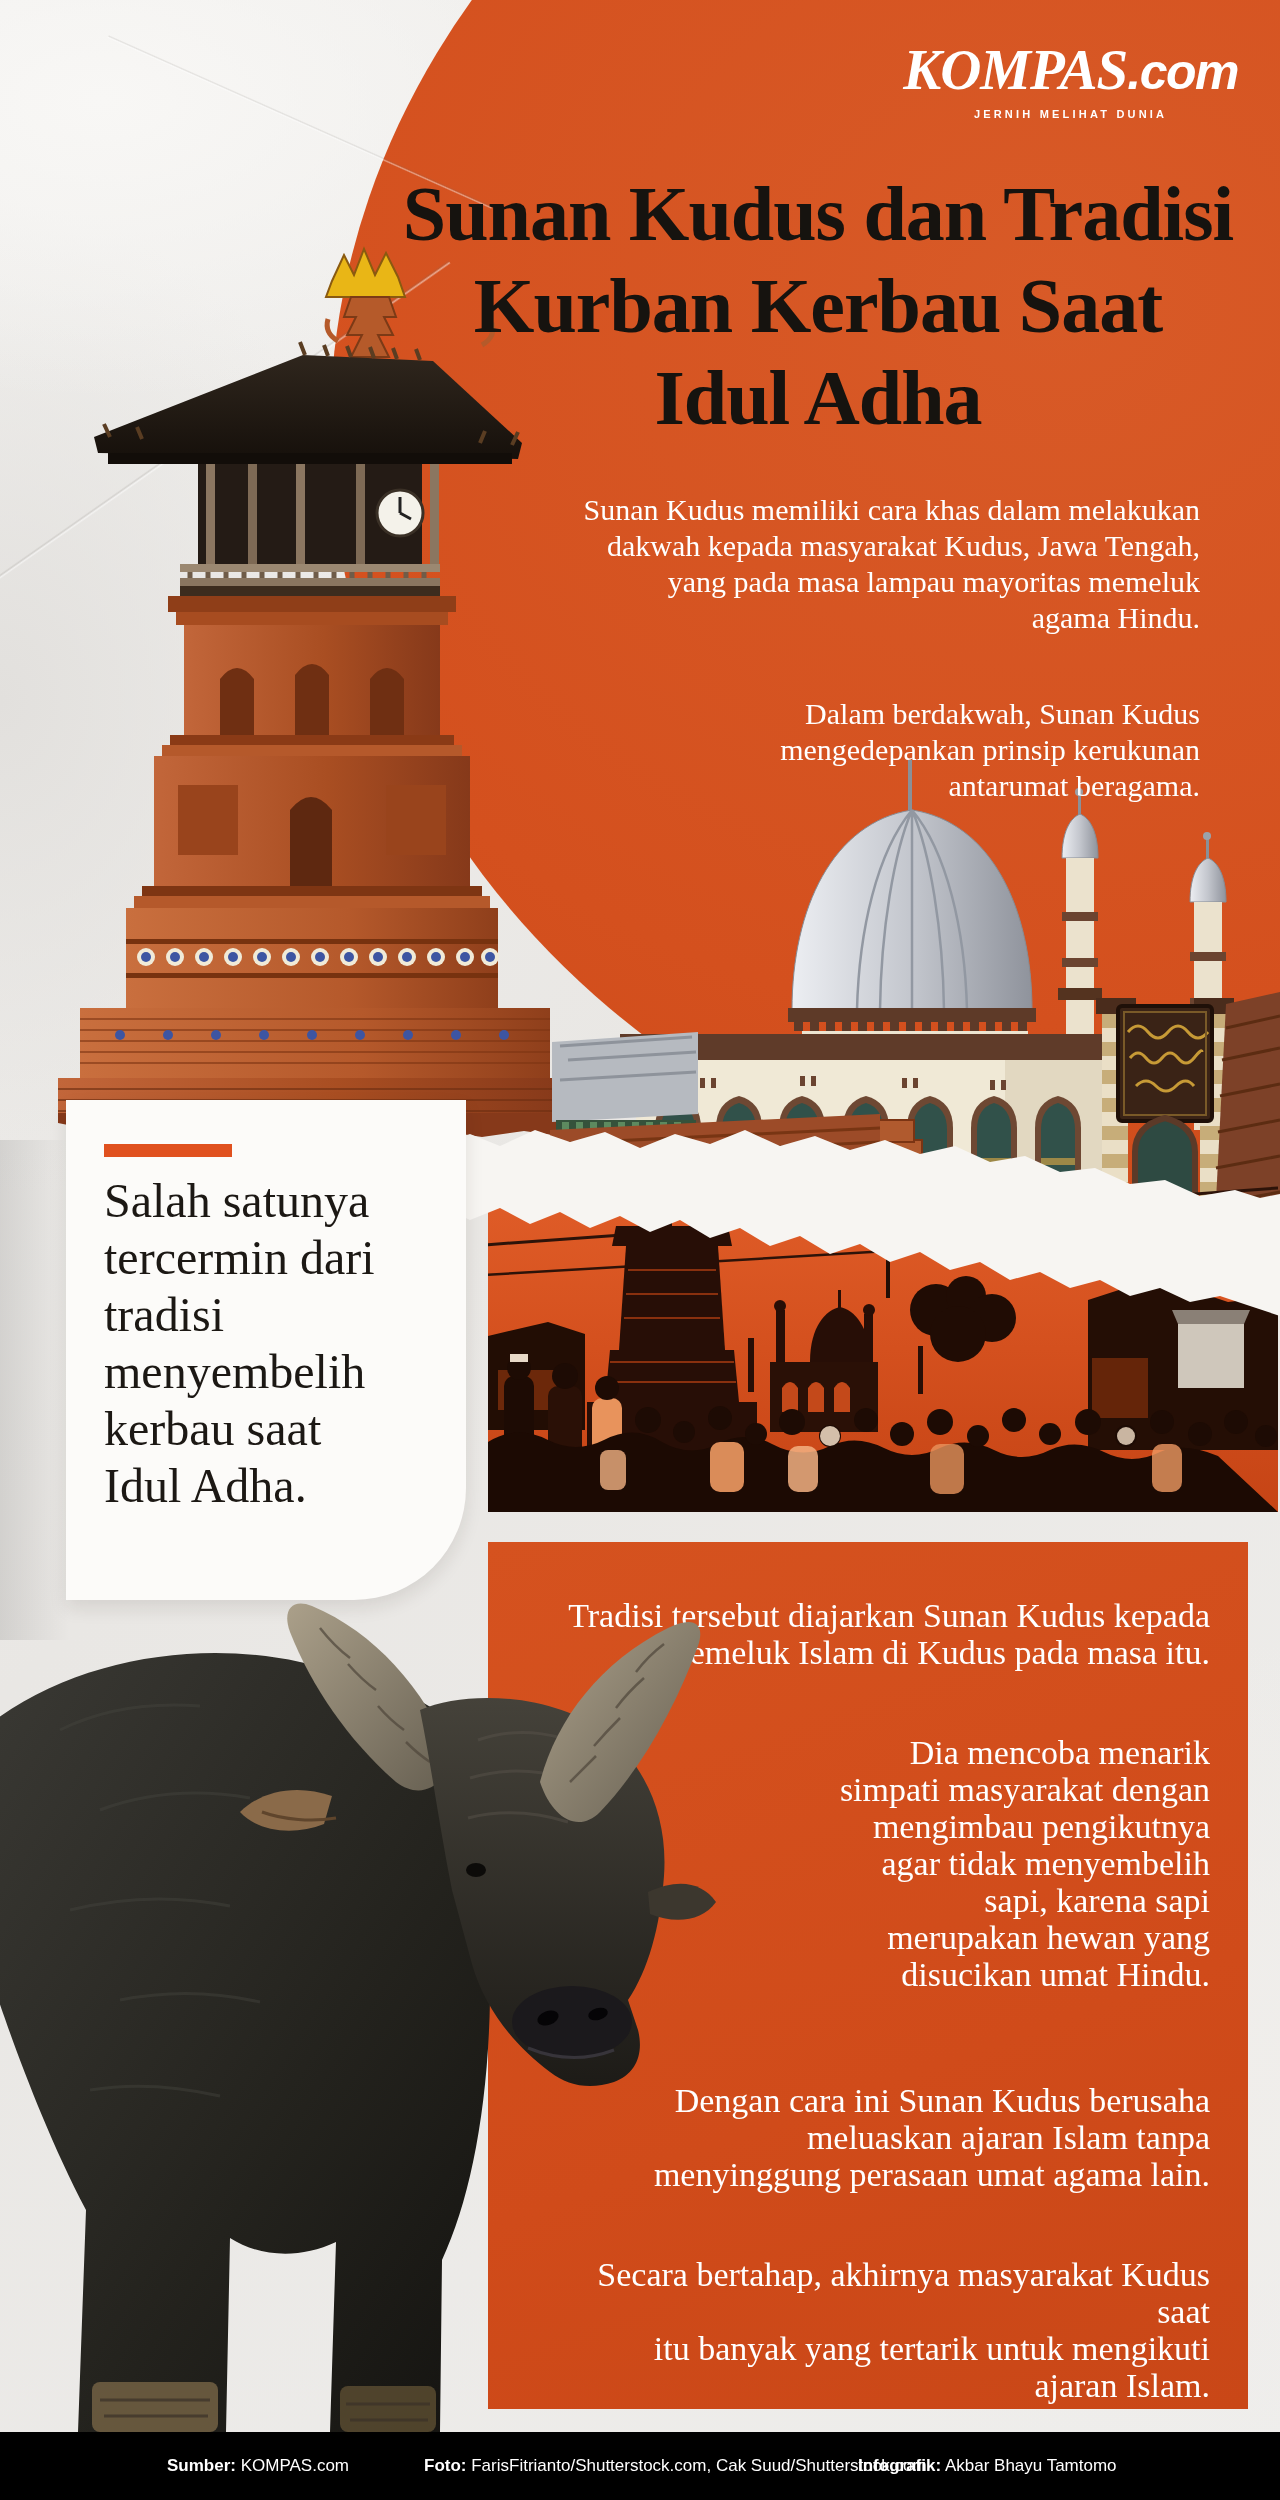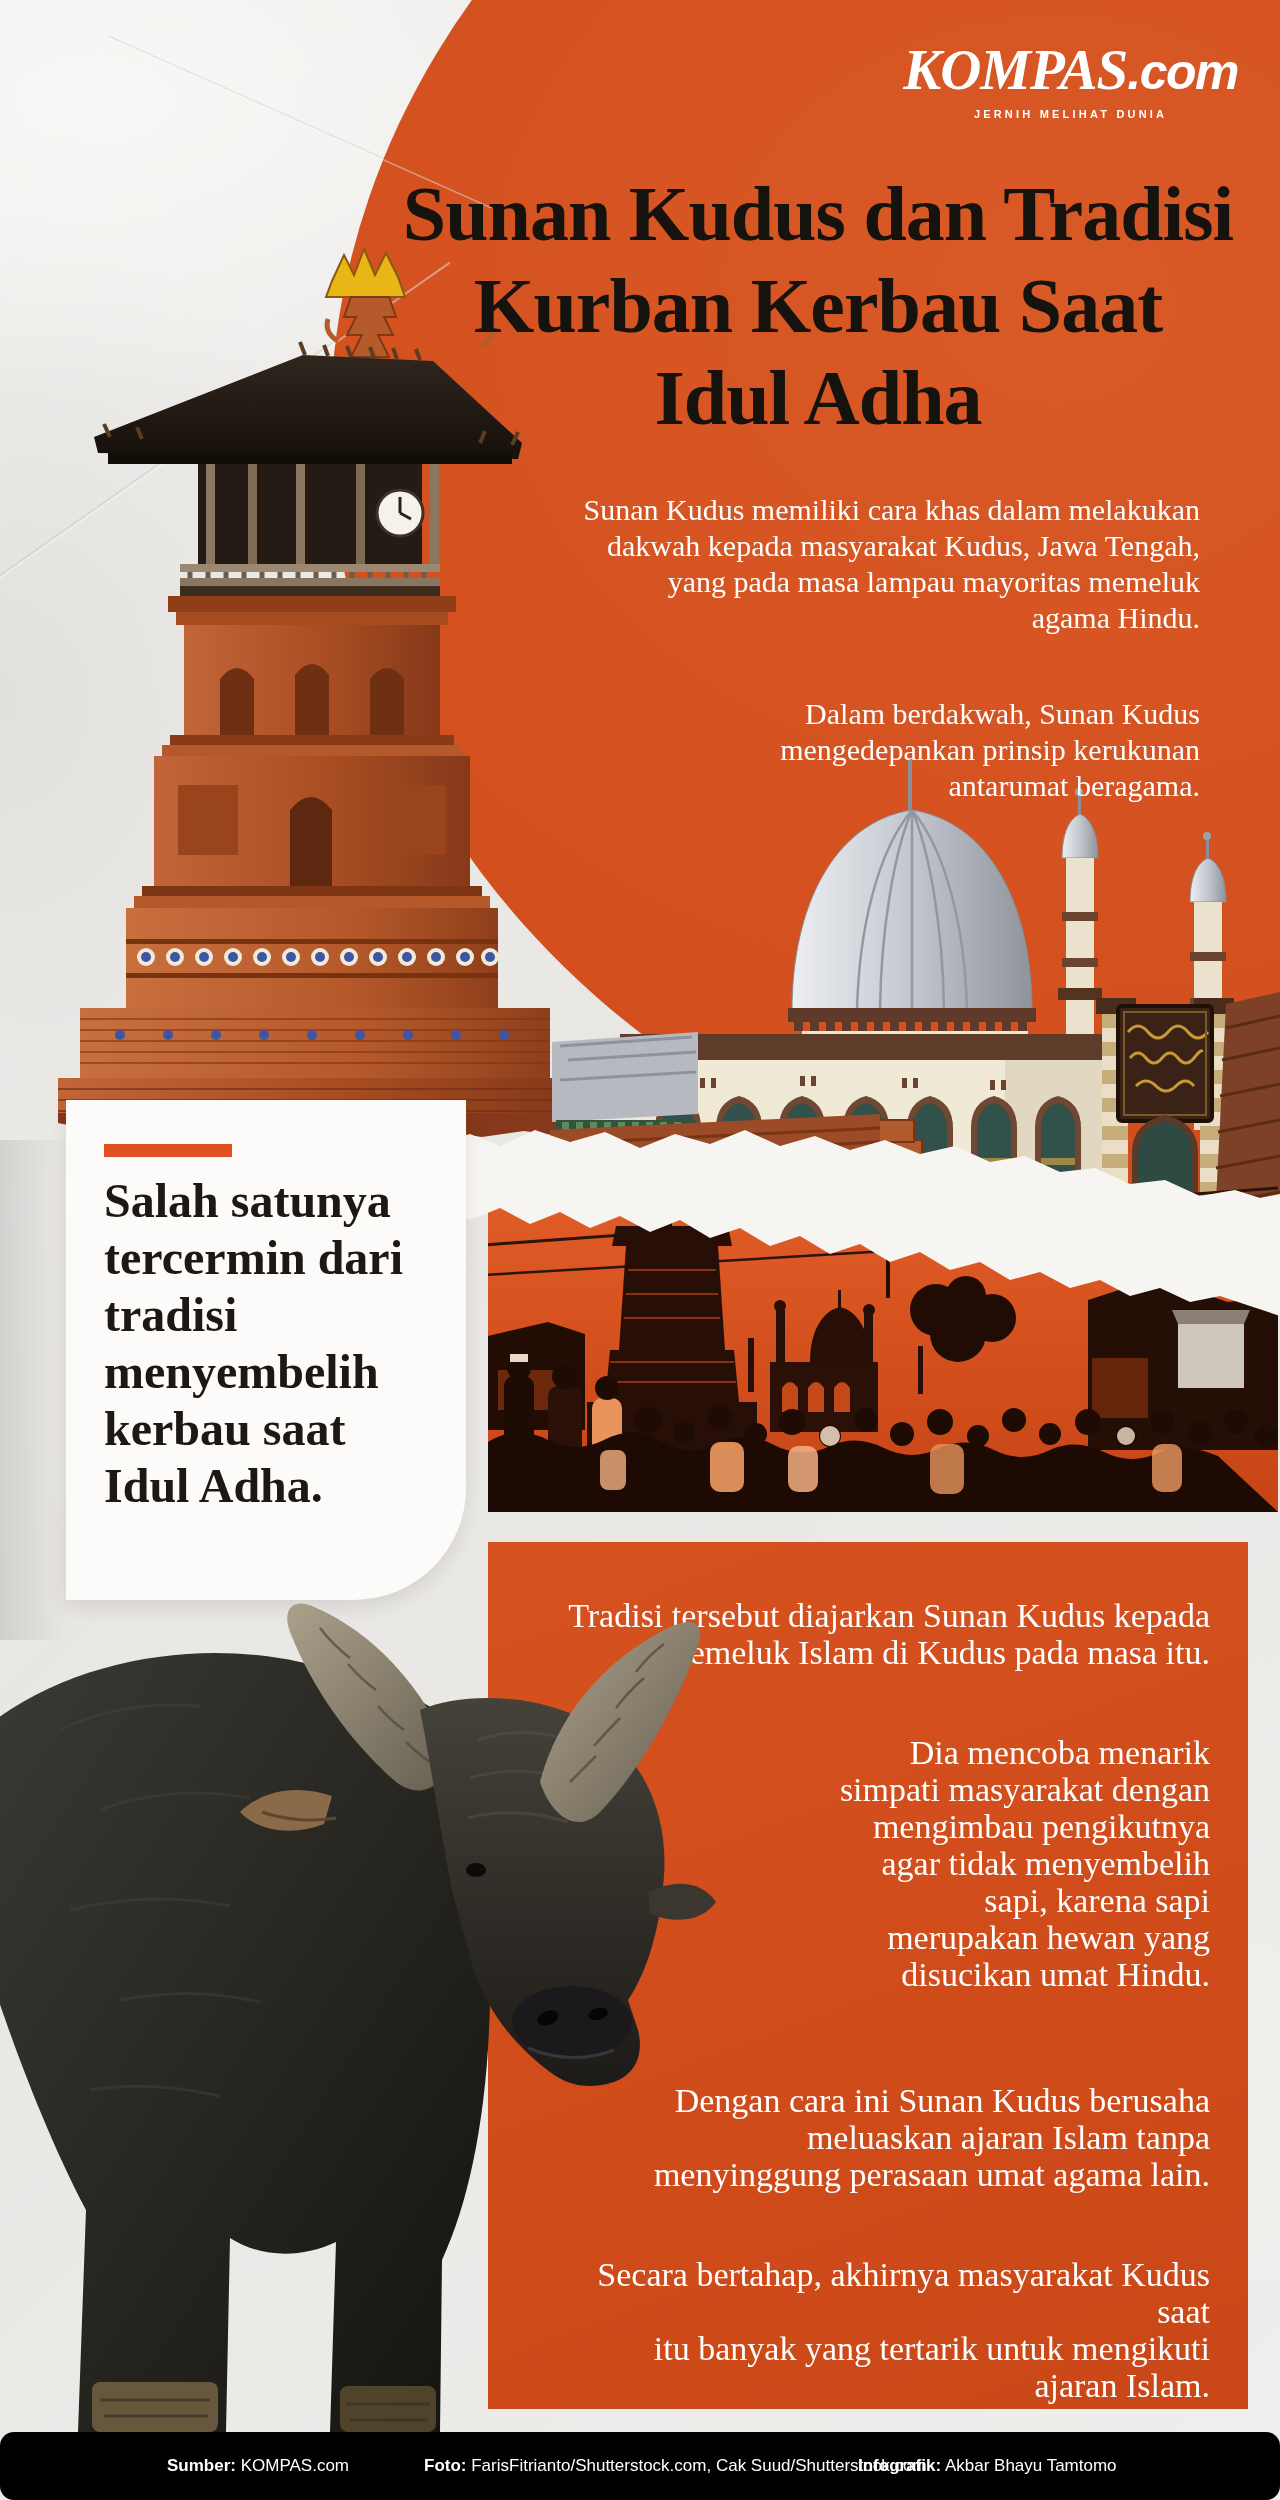--- a/index.html
+++ b/index.html
@@ -37,31 +37,31 @@
   #tower-photo{left:50px;top:245px;z-index:2;}
   #mosque-photo{left:550px;top:760px;z-index:2;}
   #crowd-photo{left:488px;top:1150px;z-index:3;}
   #torn-band{left:440px;top:1120px;z-index:4;}
   #buffalo-photo{left:0px;top:1570px;z-index:7;}
   
   #quote-card{left:66px;top:1100px;width:400px;height:500px;background:#fcfbf9;z-index:6;
     border-radius:0 0 112px 0;box-shadow:0 8px 18px rgba(40,30,20,.10);}
   #quote-bar{position:absolute;left:38px;top:44px;width:128px;height:13px;background:#e0511f;}
   #quote-text{position:absolute;left:38px;top:72px;width:330px;color:#1c1814;
-    font-weight:700;font-size:48px;line-height:57px;white-space:pre-line;}
+    font-weight:400;font-size:48px;line-height:57px;white-space:pre-line;}
   
   #body-box{left:488px;top:1542px;width:760px;height:867px;box-sizing:border-box;
     background:linear-gradient(160deg,#d5521f 0%,#d04b1a 60%,#c94717 100%);z-index:5;
     padding:18px 38px 28px 70px;text-align:right;color:#fff;font-size:34px;line-height:37px;white-space:pre-line;}
   #body-box p{margin:0;}
   #body-box p + p{margin-top:26px;}
   #body-box p.bigger-gap{margin-top:52px;}
   
   #footer{left:0;top:2432px;width:1280px;height:68px;background:#000;z-index:9;
-    font-family:"Liberation Sans",sans-serif;color:#fff;font-size:17px;border-radius:14px;}
+    font-family:"Liberation Sans",sans-serif;color:#fff;font-size:17px;}
   #footer .item{position:absolute;top:24px;white-space:nowrap;}
   #footer .lbl{font-weight:700;}
   #src-item{left:167px;} #photo-item{left:424px;} #info-item{left:858px;}
 </style>
 </head>
 <body>
 
 <div id="canvas">
 
   <div id="orange-circle" class="abs"></div>

